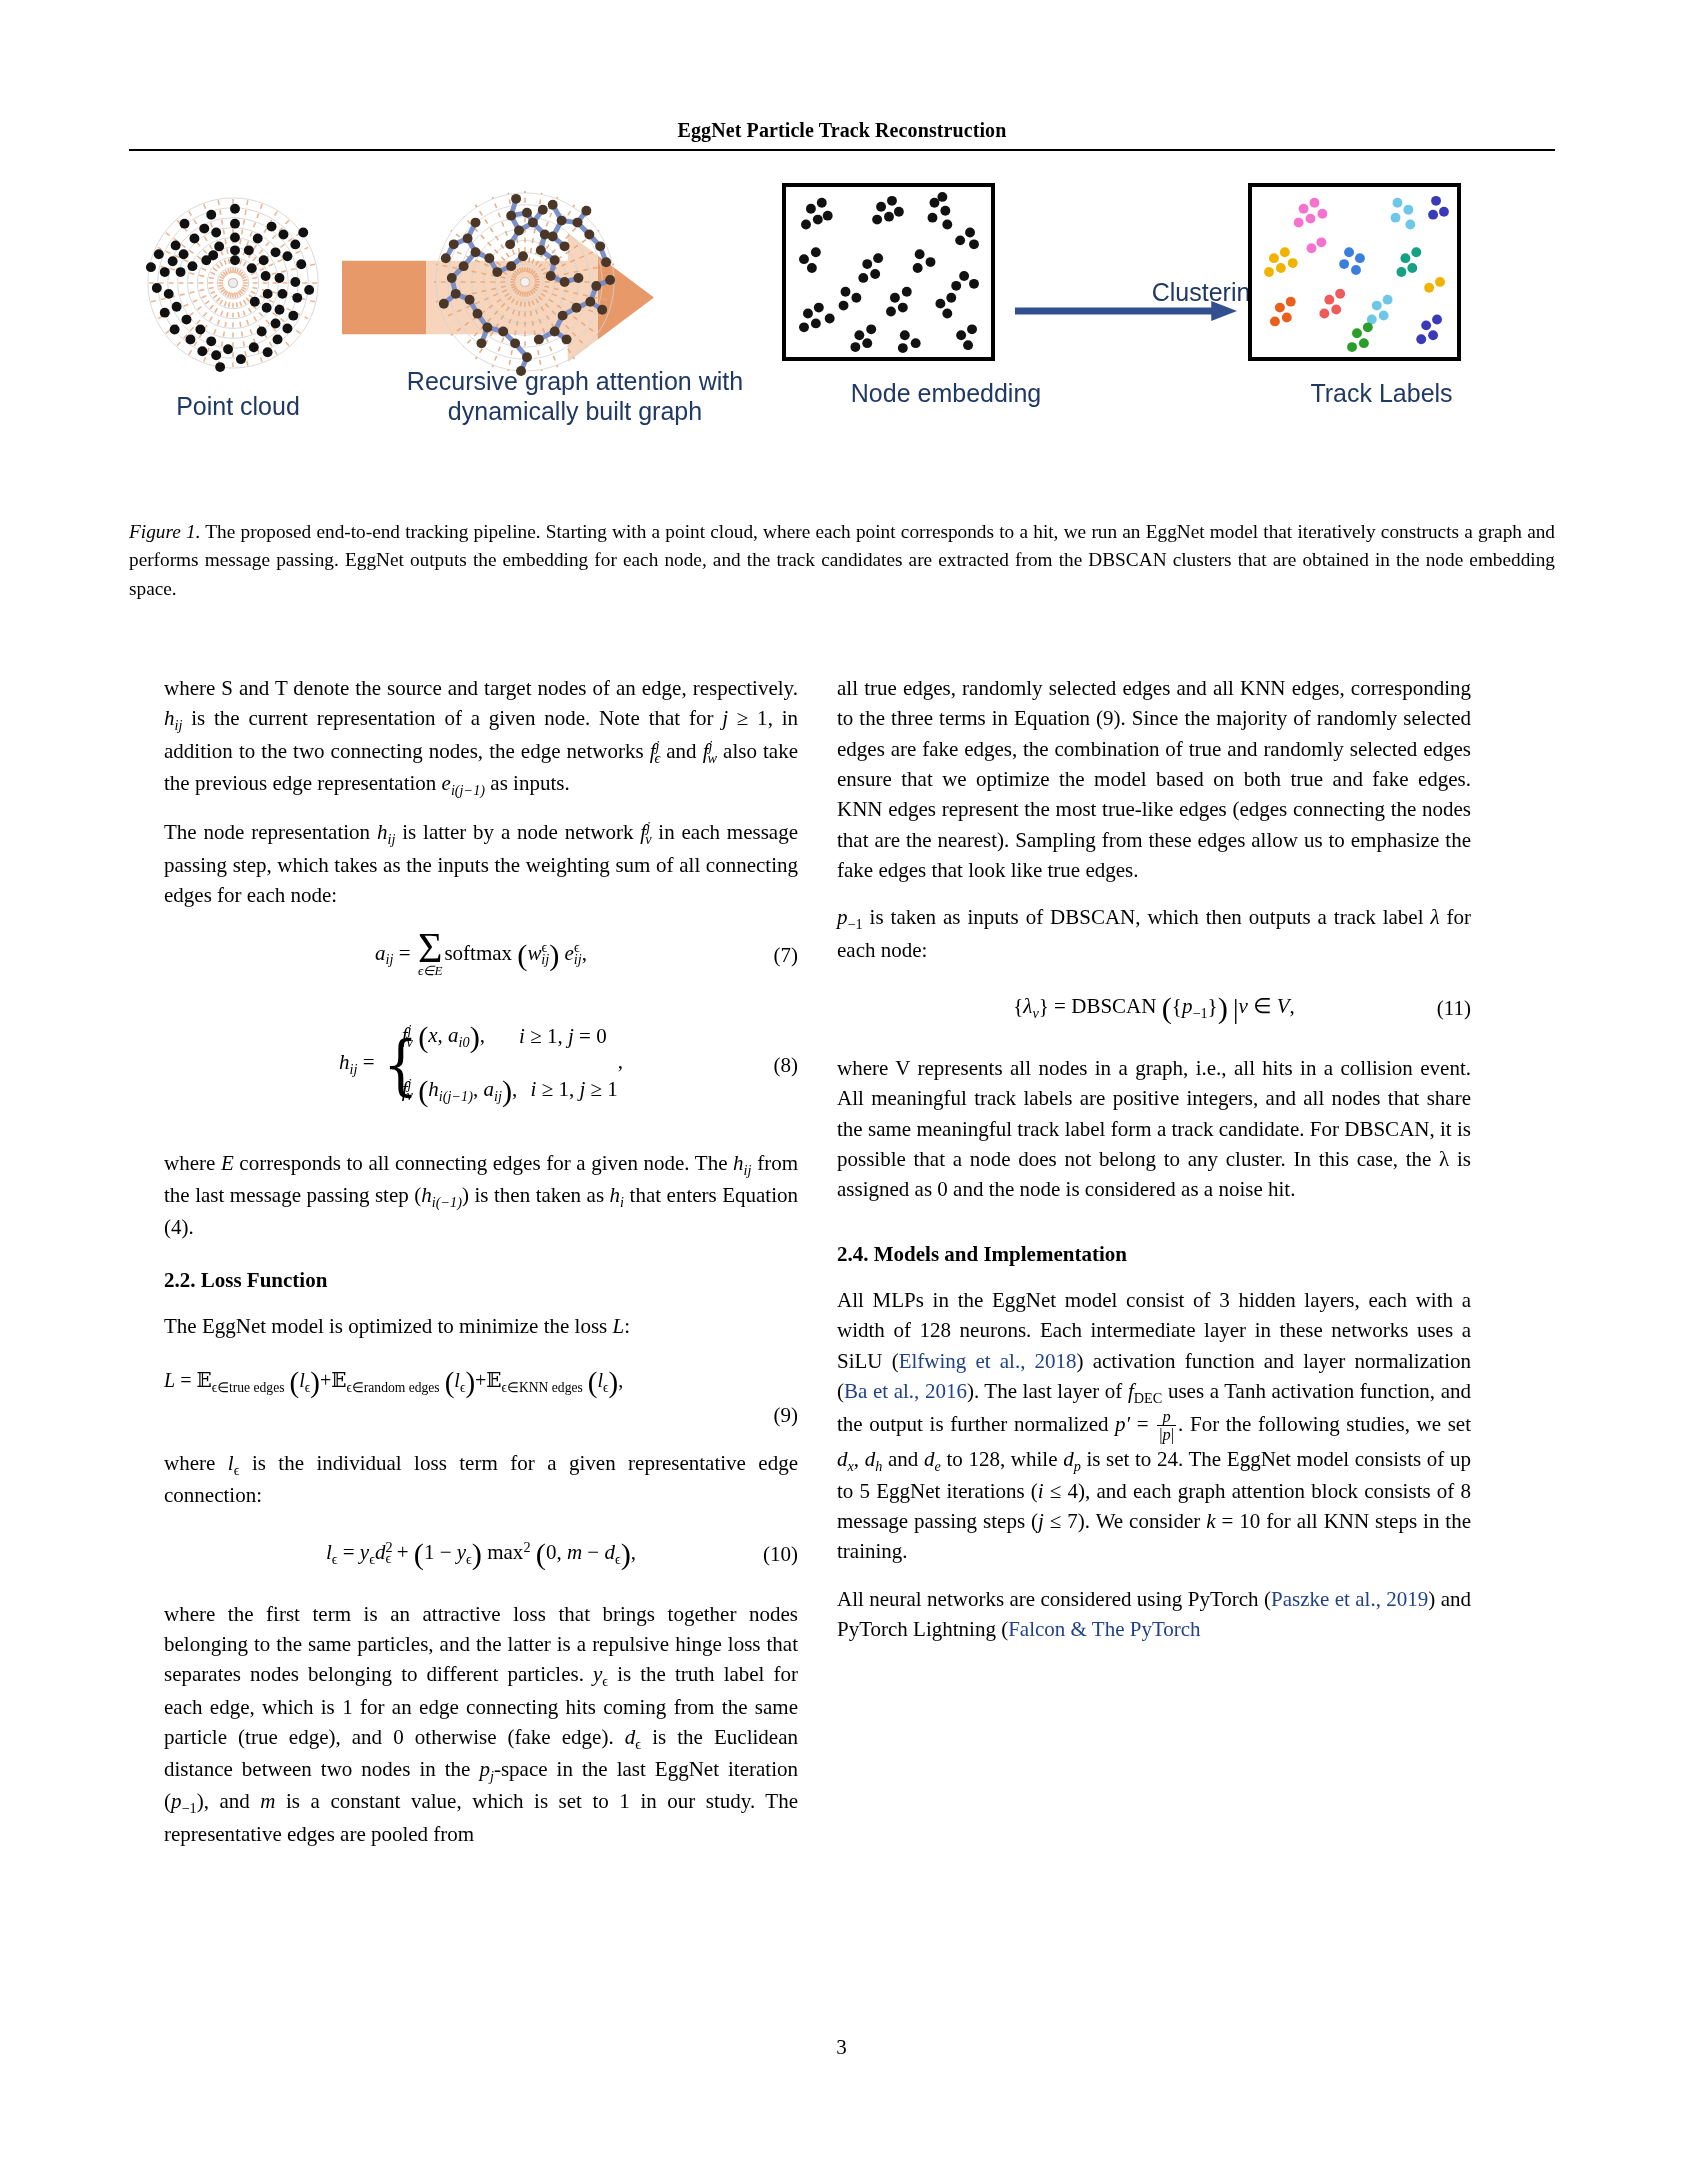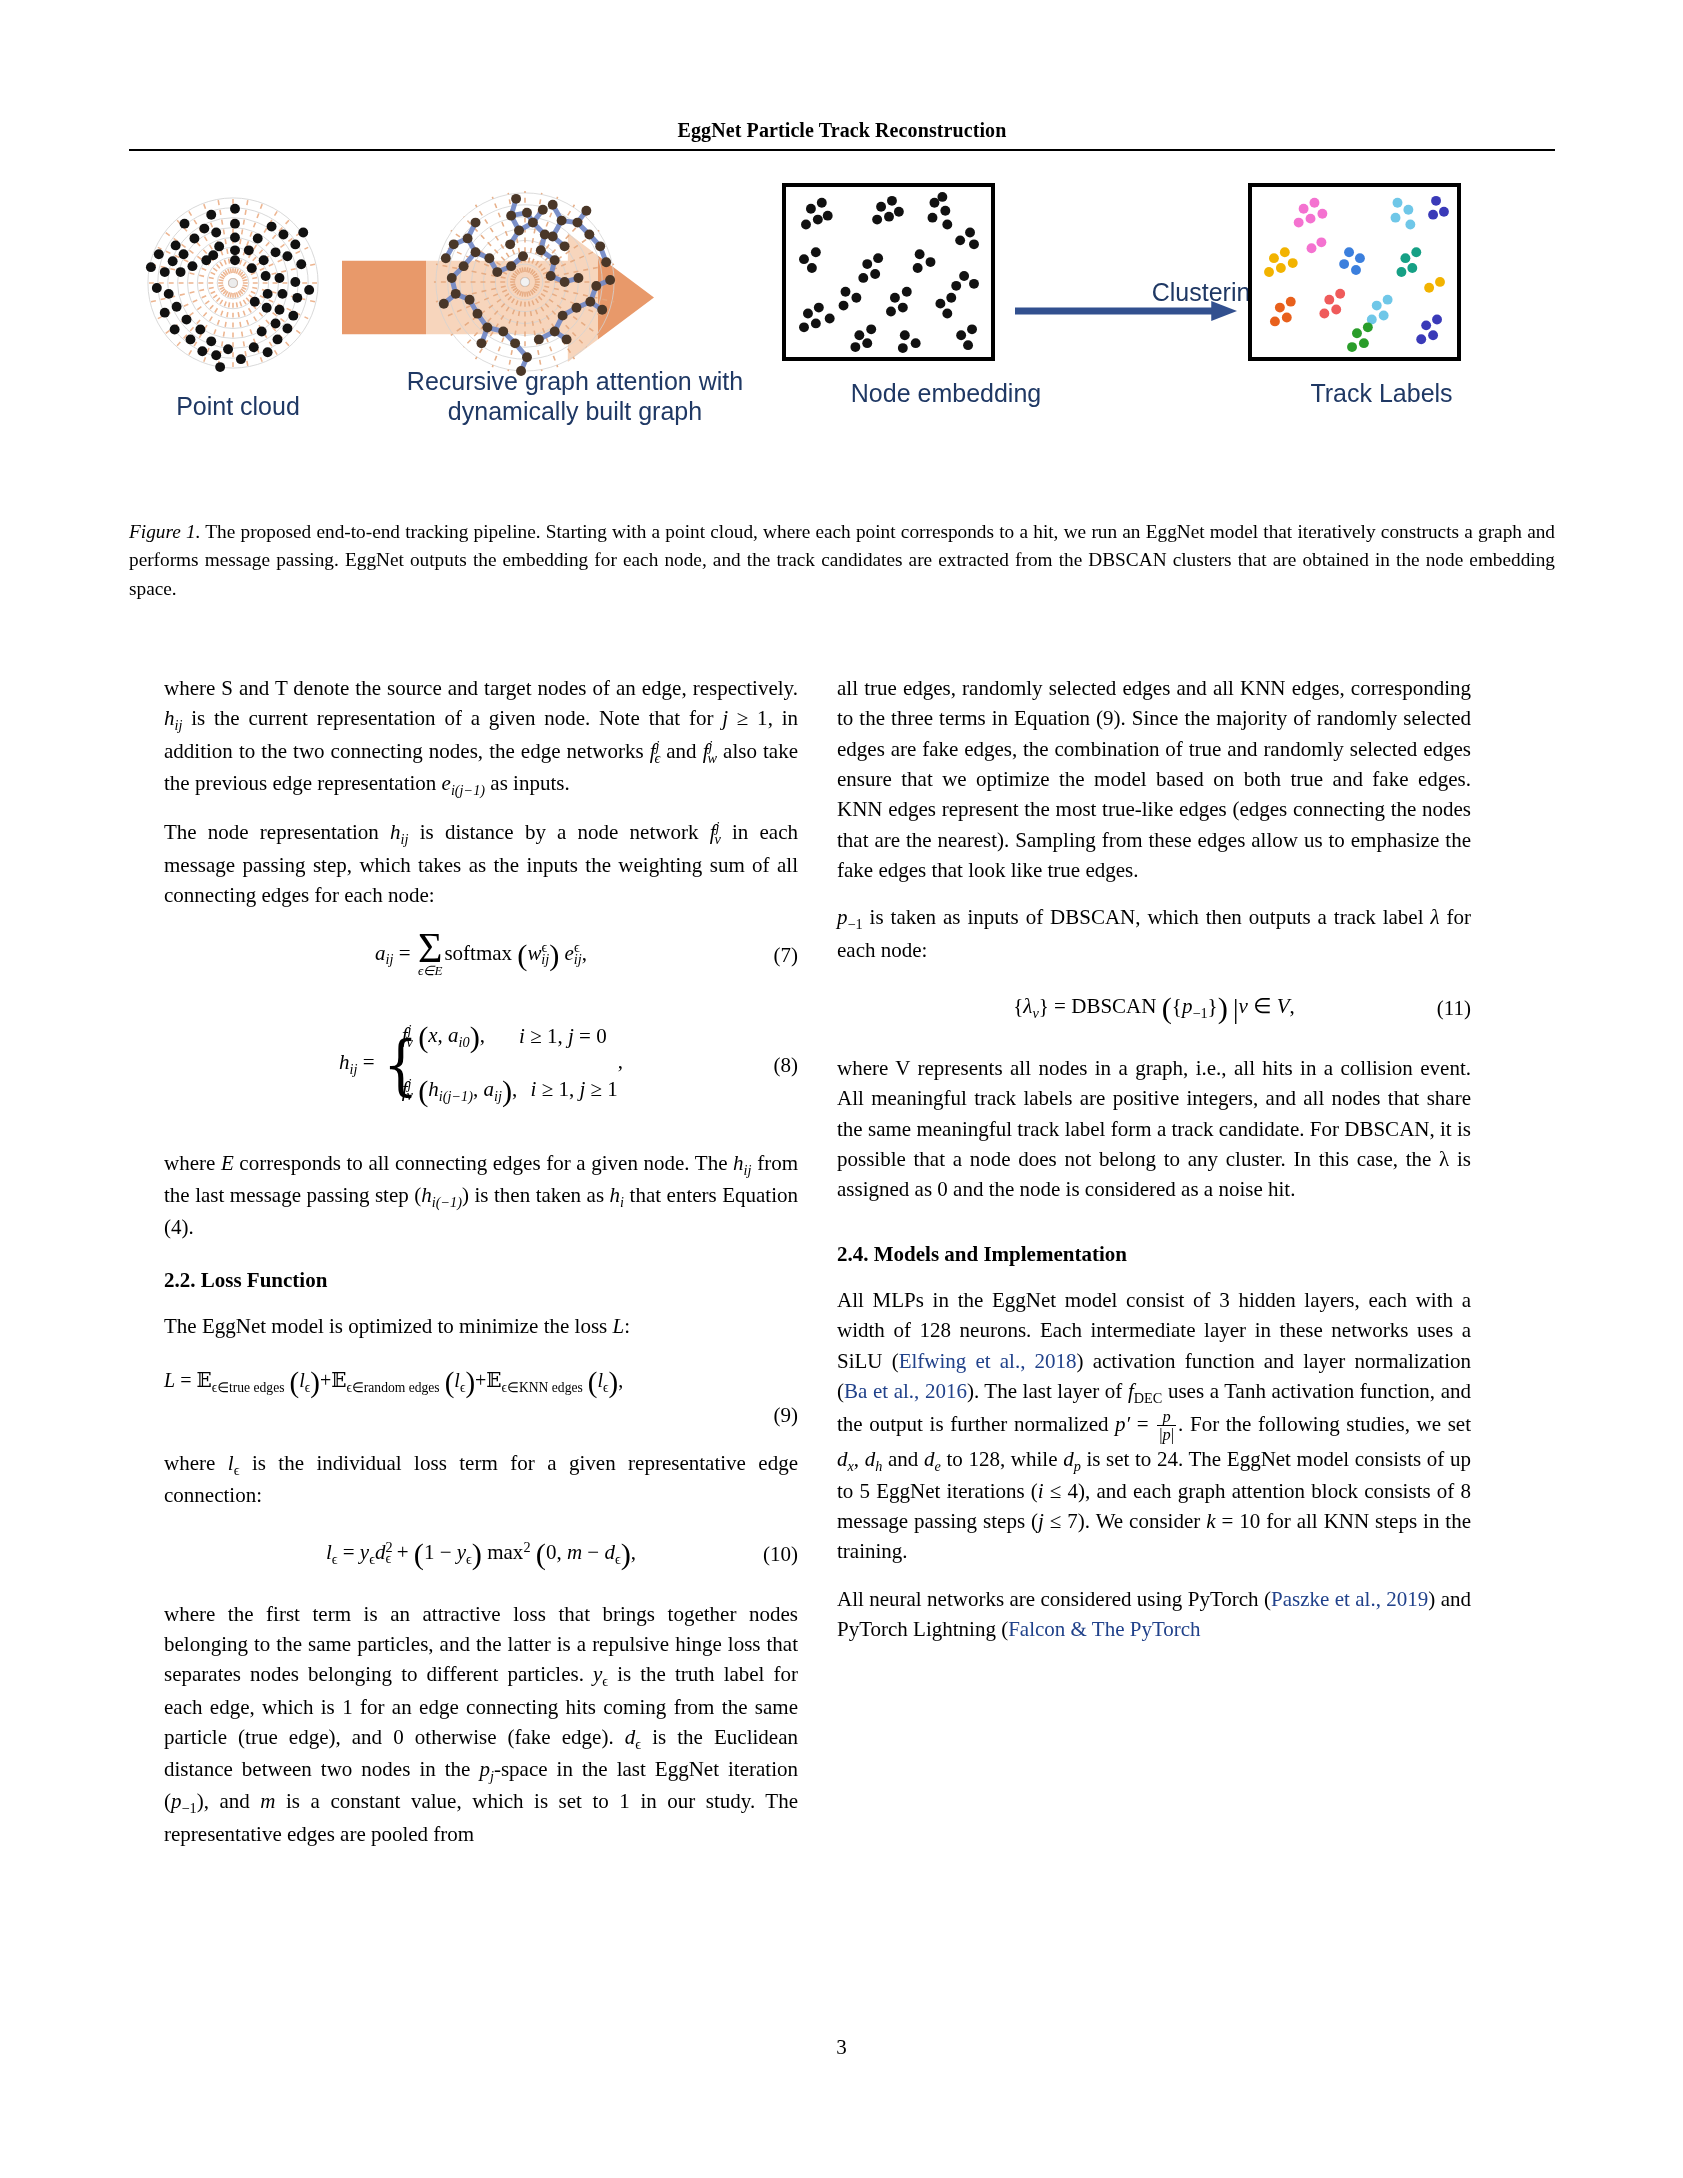--- a/index.html
+++ b/index.html
@@ -654,21 +654,21 @@
   </div>
 
   <div class="figcap">
     <i>Figure 1.</i><span> The proposed end-to-end tracking pipeline. Starting with a point cloud, where each point corresponds to a hit, we run an EggNet model that iteratively constructs a graph and performs message passing. EggNet outputs the embedding for each node, and the track candidates are extracted from the DBSCAN clusters that are obtained in the node embedding space.</span>
   </div>
 
   <div class="col" id="col-left">
 
     <p><span>where S and T denote the source and target nodes of an edge, respectively. </span><span class="mi">h</span><span class="sub">ij</span><span> is the current representation of a given node. Note that for </span><span class="mi">j</span> ≥ 1<span>, in addition to the two connecting nodes, the edge networks </span><span class="mi">f</span><span class="sup">j</span><span class="sub" style="margin-left:-5px">ϵ</span><span> and </span><span class="mi">f</span><span class="sup">j</span><span class="sub" style="margin-left:-5px">w</span><span> also take the previous edge representation </span><span class="mi">e</span><span class="sub">i(j−1)</span><span> as inputs.</span></p>
 
-    <p><span>The node representation </span><span class="mi">h</span><span class="sub">ij</span><span> is distance by a node network </span><span class="mi">f</span><span class="sup">j</span><span class="sub" style="margin-left:-5px">ν</span><span> in each message passing step, which takes as the inputs the weighting sum of all connecting edges for each node:</span></p>
+    <p><span>The node representation </span><span class="mi">h</span><span class="sub">ij</span><span> is latter by a node network </span><span class="mi">f</span><span class="sup">j</span><span class="sub" style="margin-left:-5px">ν</span><span> in each message passing step, which takes as the inputs the weighting sum of all connecting edges for each node:</span></p>
 
     <div class="eq">
       <span class="mi">a</span><span class="sub">ij</span> = <span class="sumwrap"><span class="sym">Σ</span><span class="lim">ϵ∈<span class="mi">E</span></span></span><span class="mu">softmax</span> <span class="paren">(</span><span class="mi">w</span><span class="sup" style="font-style:normal">ϵ</span><span class="sub" style="margin-left:-6px">ij</span><span class="paren">)</span> <span class="mi">e</span><span class="sup" style="font-style:normal">ϵ</span><span class="sub" style="margin-left:-6px">ij</span>,
       <span class="eqnum">(7)</span>
     </div>
 
     <div class="eq" style="margin-top:34px;margin-bottom:30px;">
       <span class="mi">h</span><span class="sub">ij</span> =
       <span class="piece">
         <span class="brace">{</span>

